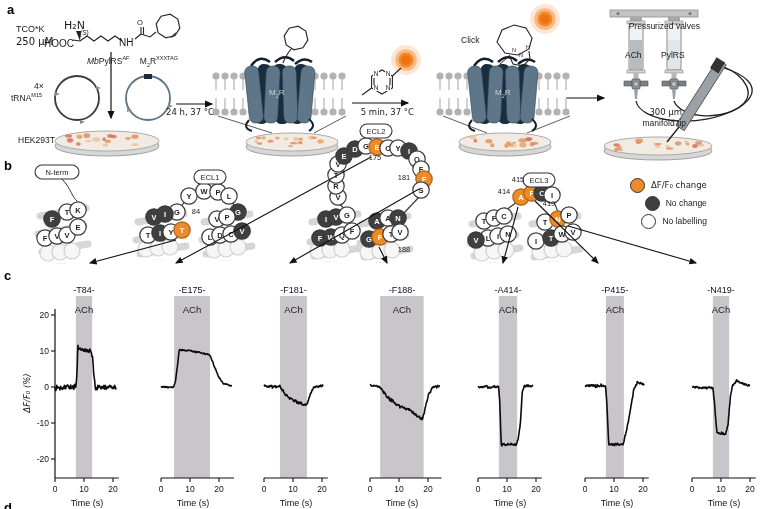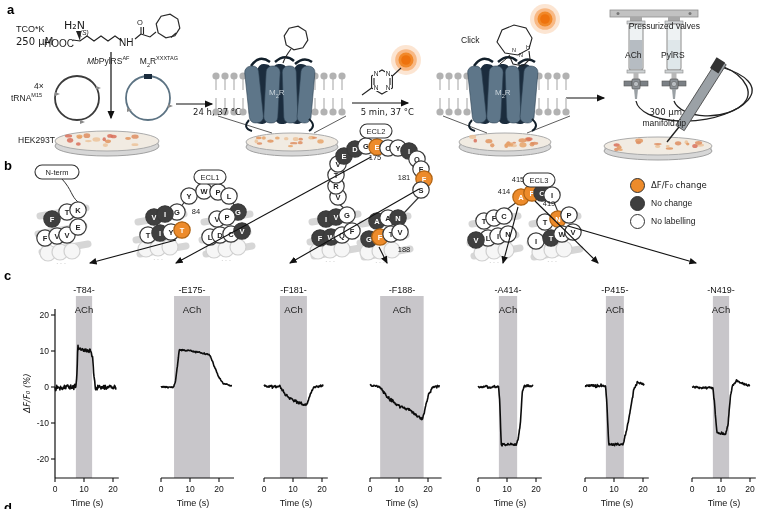--- a/index.html
+++ b/index.html
@@ -12,21 +12,21 @@
   sup{font-size:5.5px;vertical-align:super;}
   sub{font-size:5.5px;vertical-align:sub;}
   i{font-style:italic;margin-left:40px;}
   svg{position:absolute;left:0;top:0;pointer-events:none;}
   #svg-a{left:0;top:0;}
   #svg-b{left:0;top:120px;}
   #charts{position:absolute;left:12px;top:265px;width:668px;height:244px;margin-top:20px;}
   .chart{position:absolute;}
   .m2r-lab{color:#c9d3da;font-size:8px;}
   #legend{position:absolute;left:630px;top:176px;font-size:8.5px;}
-  .lg-row{display:flex;align-items:center;height:18px;}
+  .lg-row{display:flex;align-items:center;height:18px;justify-content:flex-end;}
   .lg-dot{width:15px;height:15px;border-radius:50%;border:1.2px solid #333;margin-right:6px;box-sizing:border-box;}
 </style>
 </head>
 <body>
 
 <div id="stage">
 
   <div class="plabel" style="left:7px;top:2px">a</div>
   <div class="plabel" style="left:4px;top:158px">b</div>
   <div class="plabel" style="left:4px;top:268px">c</div>
@@ -346,21 +346,21 @@
   <div class="lab" style="left:80px;top:29px;font-size:6.5px;font-style:italic">(S)</div>
   <div class="lab" style="left:44px;top:38px;font-size:10px">HOOC</div>
   <div class="lab" style="left:119px;top:37px;font-size:10px">NH</div>
   <div class="lab" style="left:137px;top:19px;font-size:7.5px">O</div>
 
   <div class="lab ctr" style="left:47px;top:55px;width:60px"><i>Mb</i><span>PylRS</span><sup>AF</sup></div>
   <div class="lab ctr" style="left:118px;top:55px;width:60px"><span>M</span><sub>2</sub><span>R</span><sup>XXXTAG</sup></div>
   <div class="lab" style="left:34px;top:82px">4×</div>
   <div class="lab" style="left:11px;top:92px"><span>tRNA</span><sup>M15</sup></div>
   <div class="lab" style="left:18px;top:136px">HEK293T</div>
-  <div class="lab ctr uni" style="left:179px;top:108px;width:62px">24 h, 37 °C</div>
+  <div class="lab ctr uni" style="left:152px;top:108px;width:62px">24 h, 37 °C</div>
   <div class="lab ctr uni" style="left:348px;top:108px;width:66px">5 min, 37 °C</div>
   <div class="lab" style="left:461px;top:36px">Click</div>
   <div class="lab m2r-lab" style="left:269px;top:88px"><span>M</span><sub>2</sub><span>R</span></div>
   <div class="lab m2r-lab" style="left:495px;top:88px"><span>M</span><sub>2</sub><span>R</span></div>
   <div class="lab ctr" style="left:608px;top:22px;width:92px">Pressurized valves</div>
   <div class="lab" style="left:625px;top:51px">ACh</div>
   <div class="lab" style="left:661px;top:51px">PylRS</div>
   <div class="lab ctr uni" style="left:622px;top:108px;width:60px">300 μm</div>
   <div class="lab ctr" style="left:618px;top:119px;width:68px">manifold tip</div>
 

